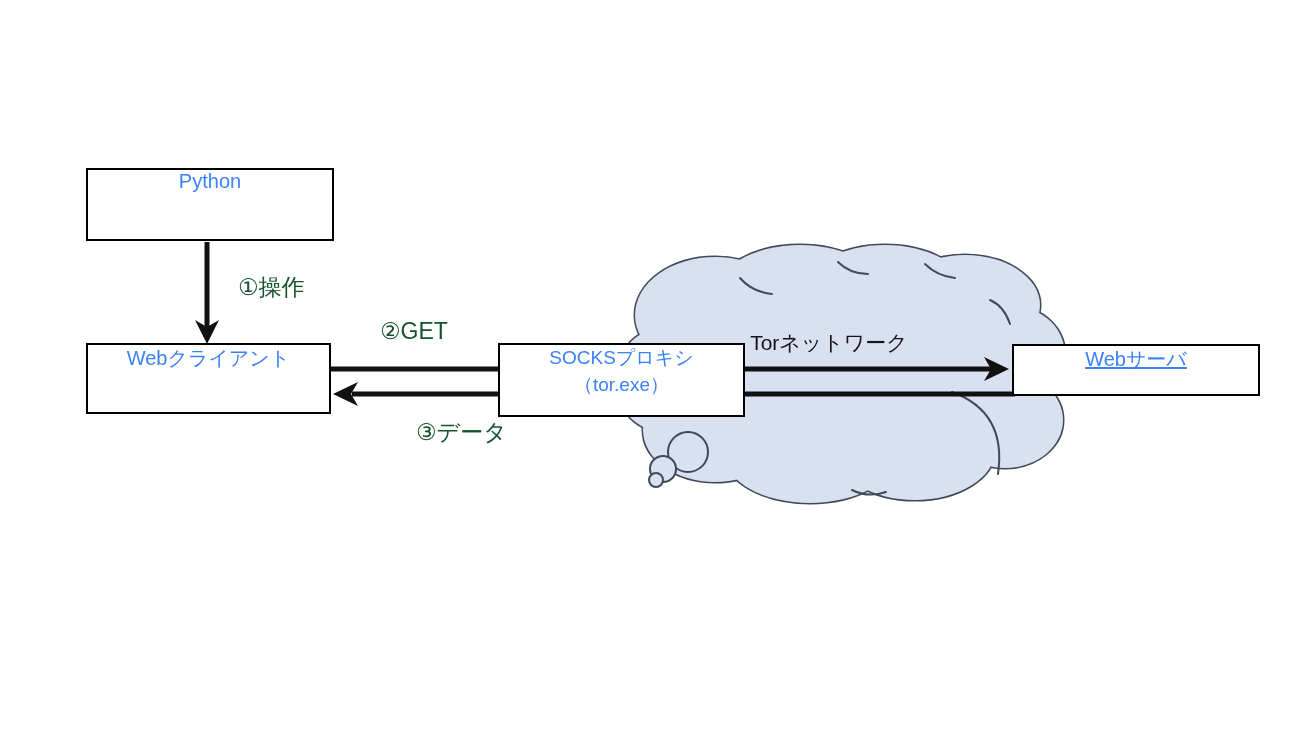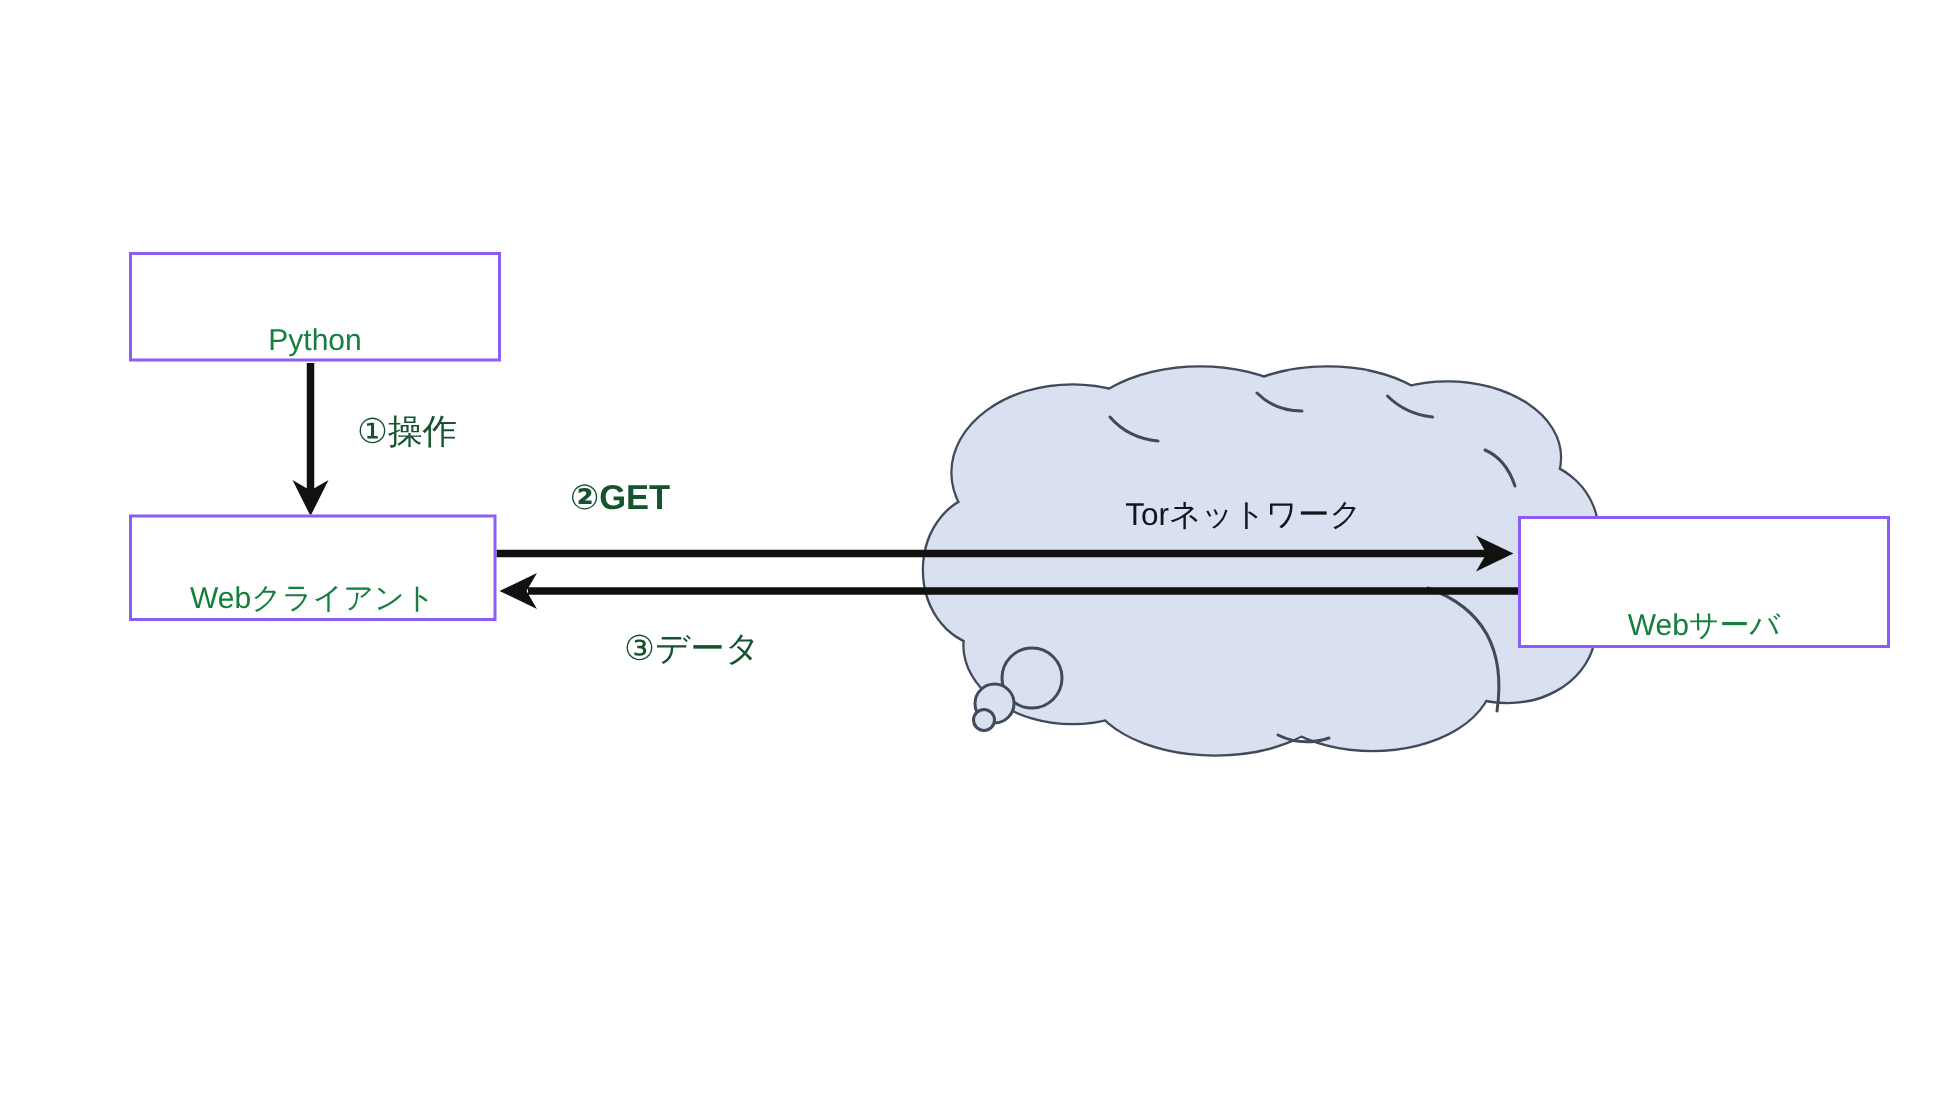--- a/index.html
+++ b/index.html
@@ -14,44 +14,44 @@
   }
   .layer-svg {
     position: absolute;
     inset: 0;
     width: 1300px;
     height: 731px;
   }
   .node-box {
     position: absolute;
     background: #ffffff;
-    border: 2px solid #8b5cf6;
+    border: 2px solid #000000;
     display: flex;
     flex-direction: column;
     align-items: center;
-    justify-content: flex-end;
+    justify-content: flex-start;
     box-sizing: border-box;
     font-size: 20px;
-    color: #15803d;
+    color: #3b82f6;
     text-align: center;
     z-index: 2;
   }
   #box-python      { left: 86px;   top: 168px; width: 248px; height: 73px; }
   #box-web-client  { left: 86px;   top: 343px; width: 245px; height: 71px; }
   #box-socks-proxy { left: 498px;  top: 343px; width: 247px; height: 74px; font-size: 19px; line-height: 1.4; }
-  #box-web-server  { left: 1012px; top: 344px; width: 248px; height: 88px; }
+  #box-web-server  { left: 1012px; top: 344px; width: 248px; height: 52px; text-decoration: underline; }
   .edge-label {
     position: absolute;
     font-size: 23px;
     color: #14532d;
     white-space: nowrap;
     z-index: 3;
   }
   #label-step1 { left: 238px; top: 272px; }
-  #label-step2 { left: 380px; top: 318px; font-weight: bold; }
+  #label-step2 { left: 380px; top: 318px; }
   #label-step3 { left: 372px; top: 417px; margin-left: 44px; }
   #label-tor-network {
     position: absolute;
     left: 748px;
     top: 309px;
     width: 162px;
     text-align: center;
     font-size: 21px;
     color: #14141c;
     z-index: 1;
@@ -131,20 +131,24 @@
   <div id="label-tor-network">Torネットワーク</div>
 
   <div class="node-box" id="box-python">
     <span>Python</span>
   </div>
 
   <div class="node-box" id="box-web-client">
     <span>Webクライアント</span>
   </div>
 
+  <div class="node-box" id="box-socks-proxy">
+    <span>SOCKSプロキシ</span>
+    <span>（tor.exe）</span>
+  </div>
 
   <div class="node-box" id="box-web-server">
     <span>Webサーバ</span>
   </div>
 
   <div class="edge-label" id="label-step1">①操作</div>
 
   <div class="edge-label" id="label-step2">②GET</div>
 
   <div class="edge-label" id="label-step3">③データ</div>

